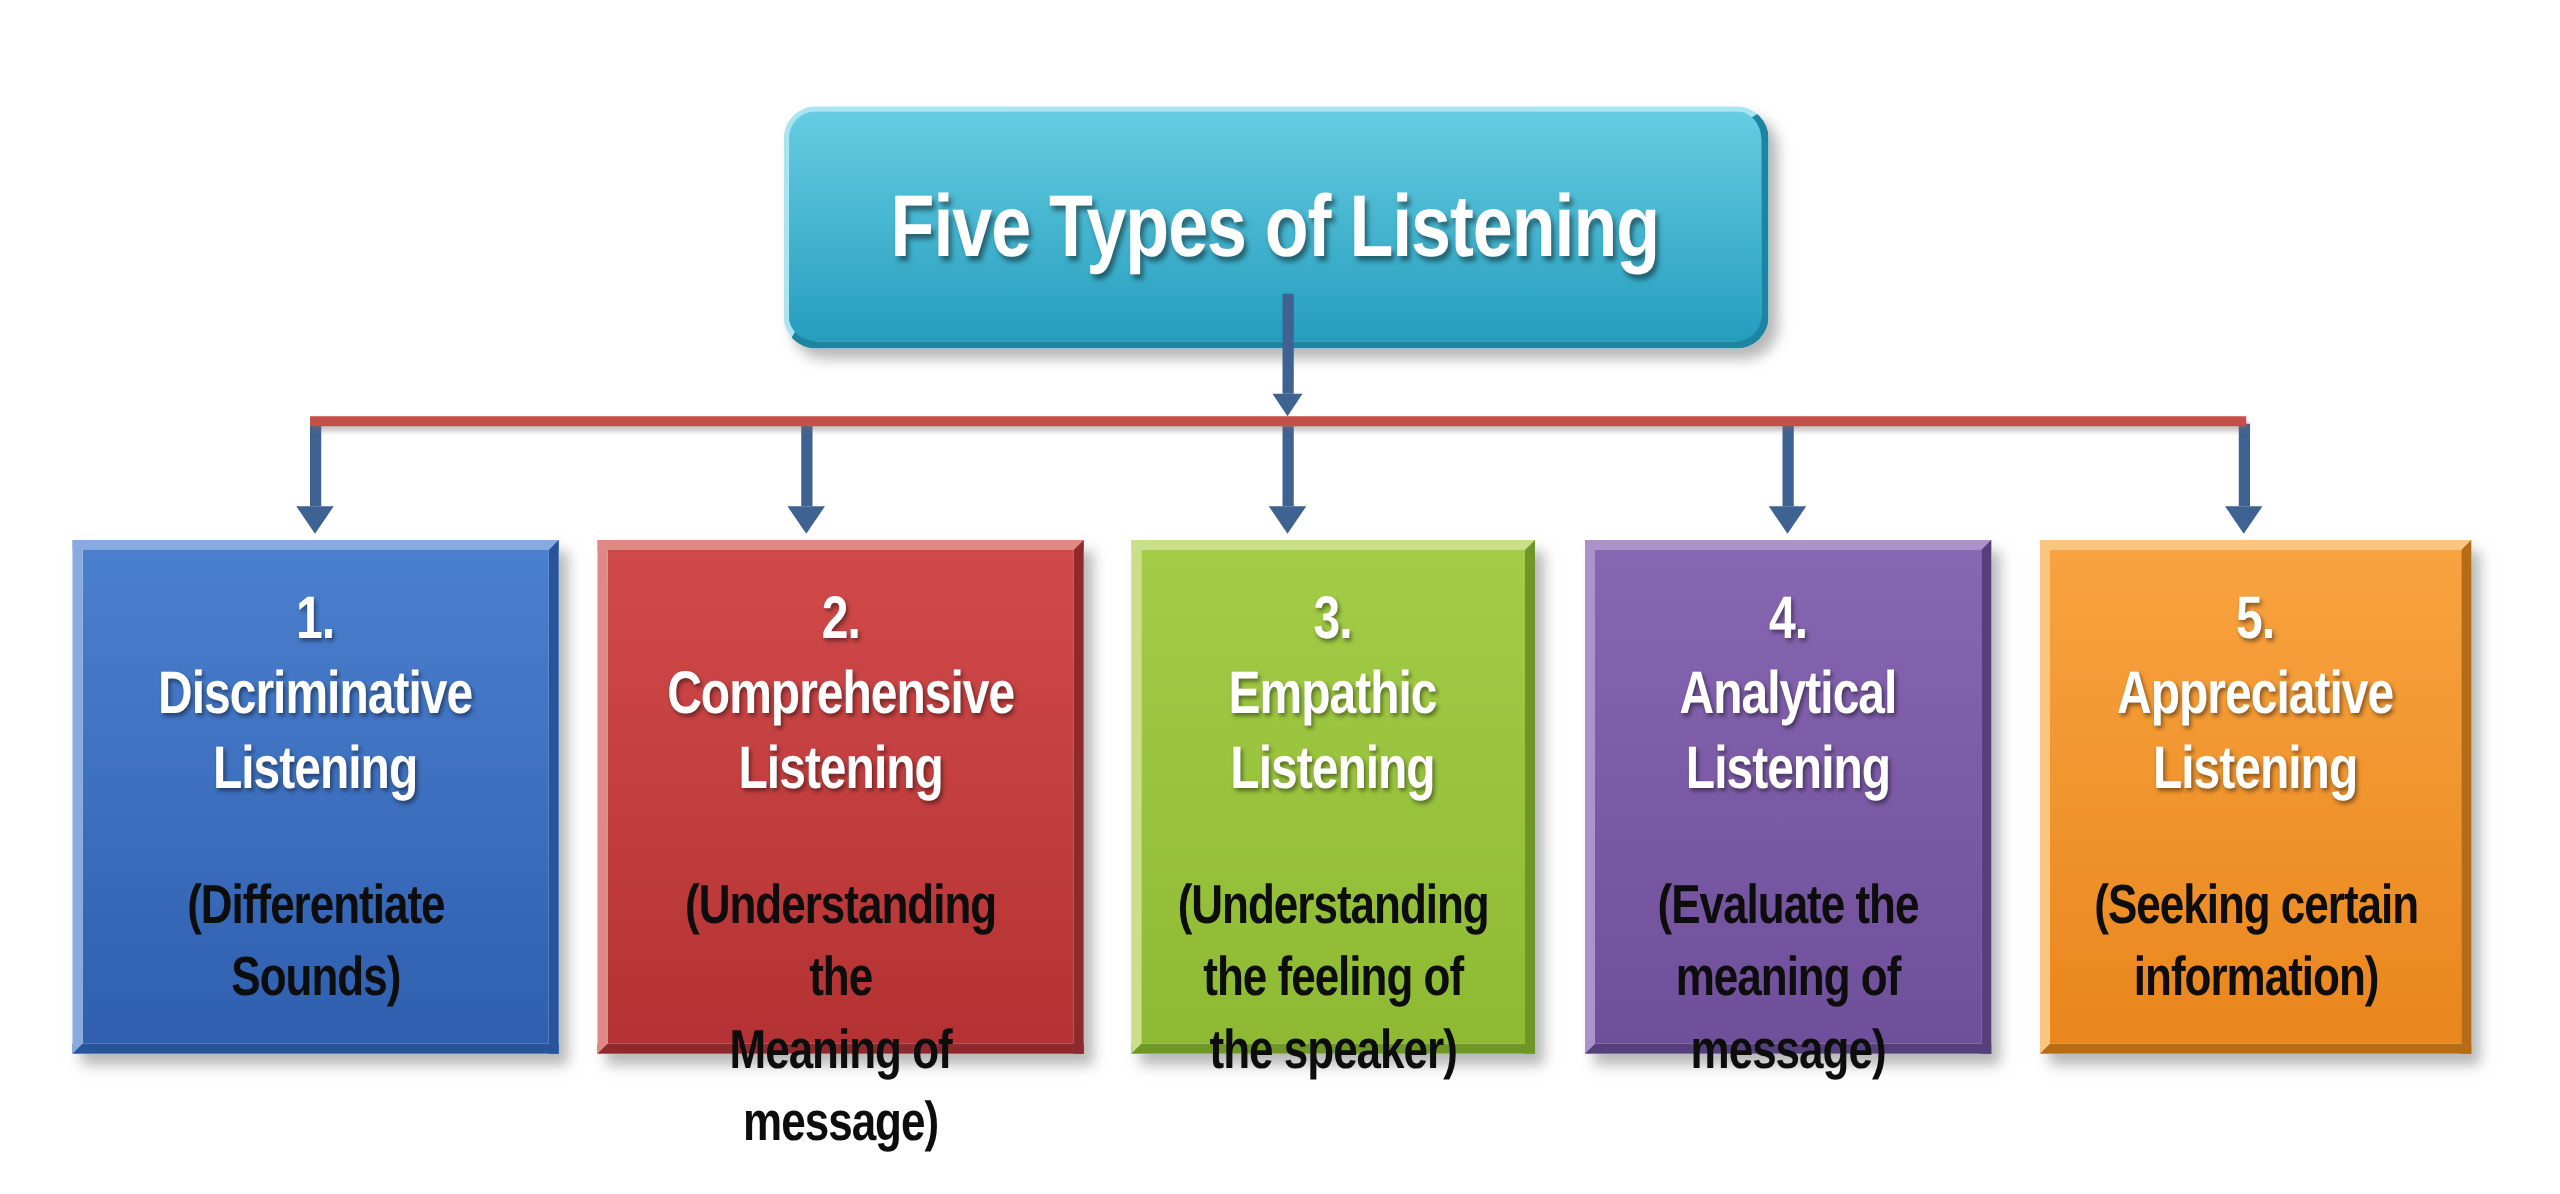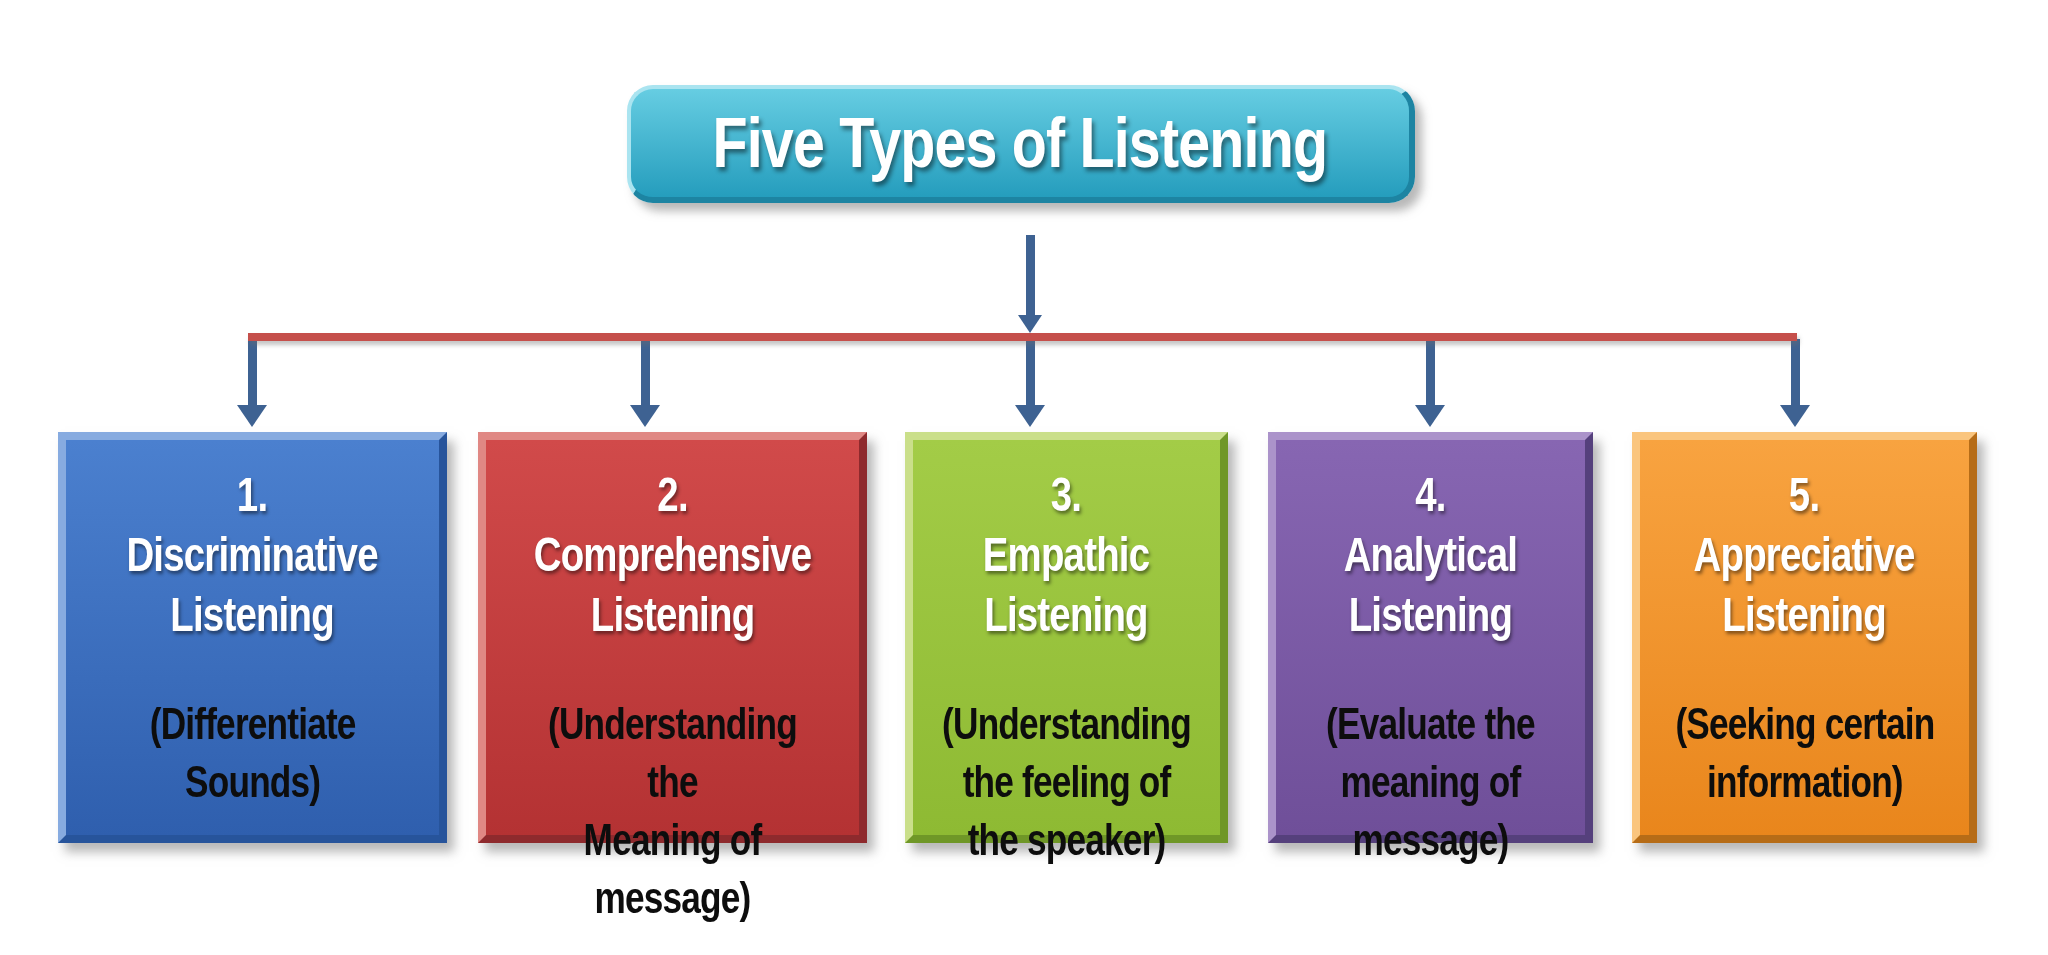--- a/index.html
+++ b/index.html
@@ -9,21 +9,21 @@
     height: 955px;
     background: #ffffff;
     overflow: hidden;
     font-family: "Liberation Sans", sans-serif;
   }
 
   
   .title-box {
     position: absolute;
     left: 627px; top: 85px;
-    width: 788px; height: 118px;
+    width: 788px; height: 194px;
     box-sizing: border-box;
     border-style: solid;
     border-width: 4px 6px 6px 4px;
     border-radius: 26px;
     display: flex; align-items: center; justify-content: center;
     box-shadow: 7px 8px 10px rgba(125,125,125,0.55);
   }
   .title-text {
     font-size: 70px;
     font-weight: bold;

